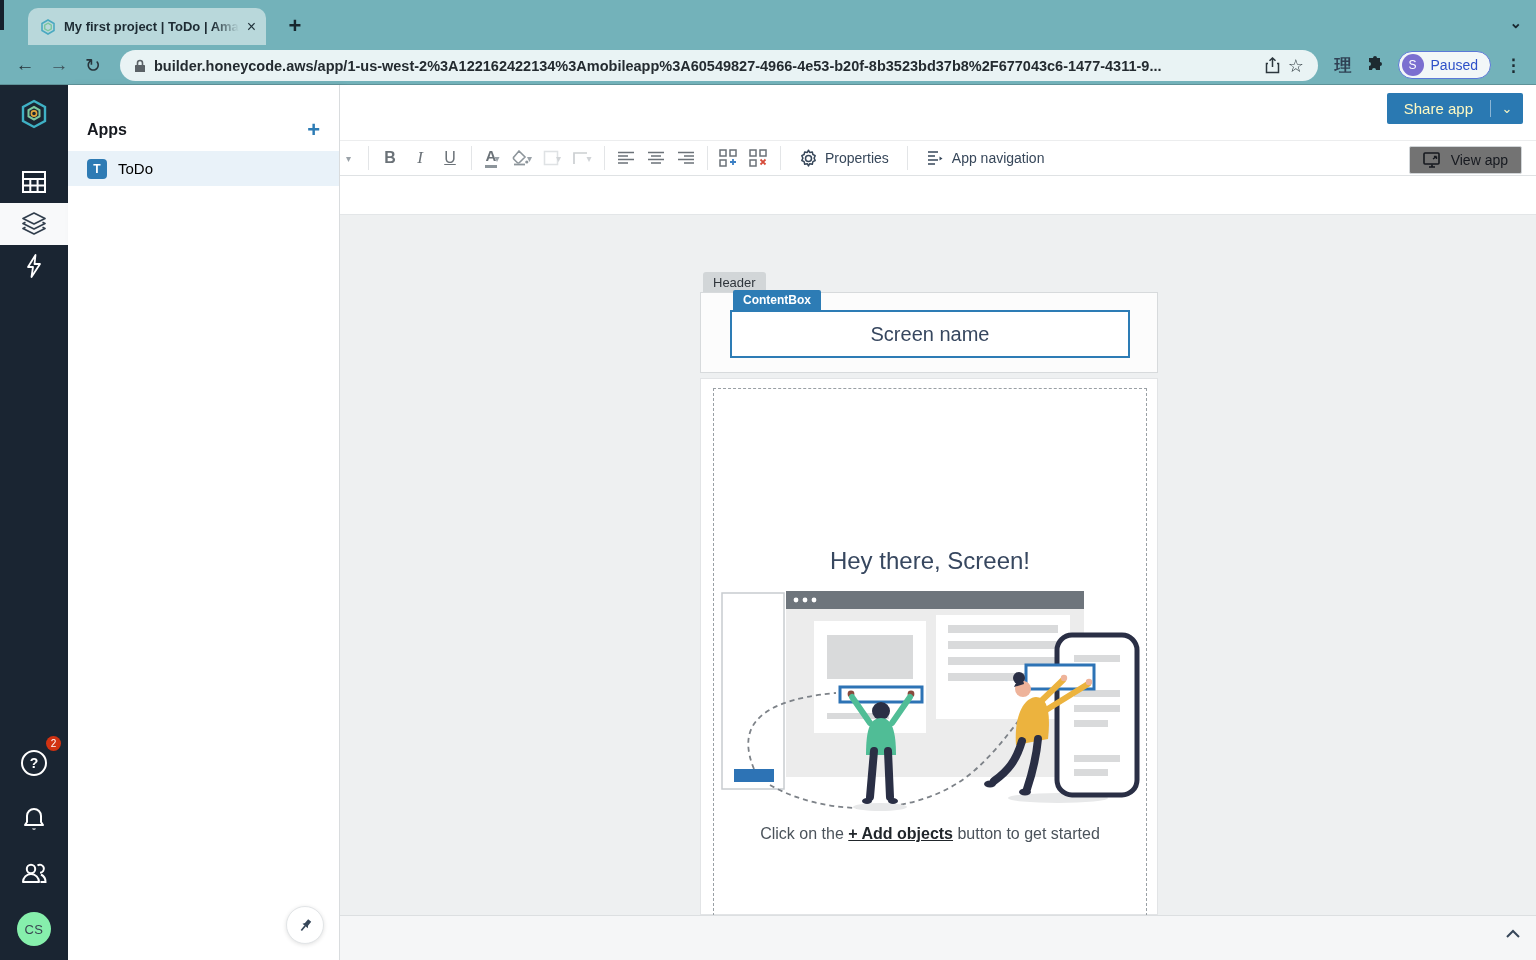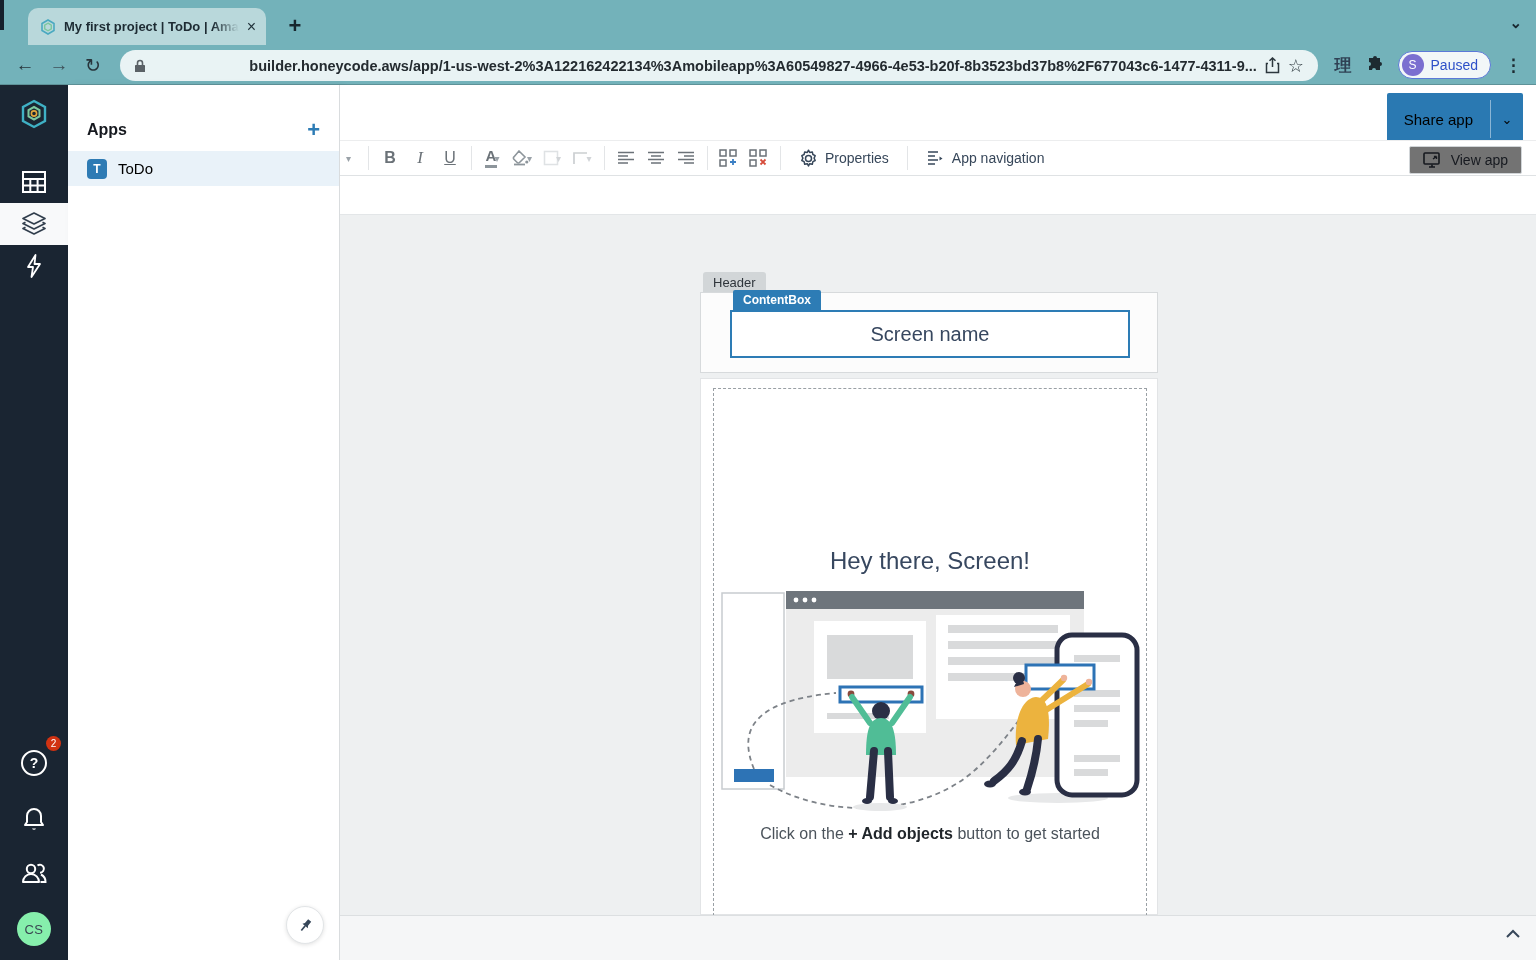--- a/index.html
+++ b/index.html
@@ -10,21 +10,21 @@
   .corner-notch { position:absolute; top:0; left:0; width:4px; height:30px; background:#15202c; }
   .tab { position:absolute; left:28px; top:8px; width:238px; height:37px; background:#b9d8db; border-radius:10px 10px 0 0; display:flex; align-items:center; padding:0 10px 0 12px; gap:8px; }
   .tab-title { flex:1; font-size:13px; font-weight:bold; color:#1d2b33; white-space:nowrap; overflow:hidden; -webkit-mask-image:linear-gradient(90deg,#000 85%,transparent); mask-image:linear-gradient(90deg,#000 85%,transparent); }
   .tab-close { font-size:16px; color:#21323a; cursor:pointer; line-height:1; }
   .new-tab { position:absolute; left:282px; top:13px; font-size:22px; font-weight:bold; color:#17272e; width:26px; text-align:center; }
   .tabs-chevron { position:absolute; right:14px; top:14px; color:#17272e; font-size:15px; font-weight:bold; }
   .navbar { position:absolute; top:45px; left:0; right:0; height:40px; display:flex; align-items:center; }
   .nav-ico { font-size:19px; color:#27343b; width:34px; text-align:center; }
   .nav-ico.fwd { color:#3e5058; }
   .url-pill { position:absolute; left:120px; top:50px; width:1198px; height:31px; background:#e9f3f4; border-radius:16px; display:flex; align-items:center; padding:0 14px; gap:8px; }
-  .url-text { flex:1; font-size:14.5px; font-weight:bold; color:#242b30; white-space:nowrap; overflow:hidden;text-align:right; }
+  .url-text { flex:1; font-size:14.5px; font-weight:bold; color:#242b30; white-space:nowrap; overflow:hidden; }
   .pill-ico { flex:none; color:#2c373d; }
   .star { font-size:18px; }
   .omni-right { position:absolute; right:0; top:45px; height:40px; display:flex; align-items:center; gap:14px; padding-right:14px; }
   .kanji { font-size:17px; font-weight:bold; color:#2f4154; }
   .paused-pill { display:flex; align-items:center; gap:7px; height:28px; border:1.5px solid #5b79d8; border-radius:15px; background:#f2f7f8; padding:0 12px 0 3px; }
   .paused-avatar { width:22px; height:22px; border-radius:50%; background:#7b6fd0; color:#fff; font-size:12px; display:flex; align-items:center; justify-content:center; }
   .paused-label { color:#2d50c8; font-size:14px; }
   .kebab { font-size:17px; font-weight:bold; color:#1d2a31; }
 
   
@@ -45,21 +45,21 @@
   .apps-title { font-size:16px; font-weight:bold; color:#16191f; }
   .apps-add { color:#2d7cb5; font-size:22px; font-weight:bold; line-height:1; cursor:pointer; }
   .app-item { height:35px; background:#e9f2f9; display:flex; align-items:center; gap:11px; padding-left:19px; cursor:pointer; }
   .app-badge { width:20px; height:20px; border-radius:4px; background:#2e7bb4; color:#fff; font-size:12px; font-weight:bold; display:flex; align-items:center; justify-content:center; }
   .app-name { color:#000000; font-size:15px; }
   .pin-btn { position:absolute; right:15px; bottom:16px; width:38px; height:38px; border-radius:50%; background:#fff; border:1px solid #e2e5e7; box-shadow:0 1px 4px rgba(0,0,0,.12); display:flex; align-items:center; justify-content:center; }
 
   
   .main { position:absolute; left:340px; top:85px; right:0; bottom:0; background:#fff; }
   .top-bar { position:relative; height:55px; background:#fff; }
-  .share-btn { position:absolute; right:13px; top:8px; height:52px; display:flex; border-radius:2px; overflow:hidden; background:#2a79b2; color:#000000; cursor:pointer; }
+  .share-btn { position:absolute; right:13px; top:8px; height:31px; display:flex; border-radius:2px; overflow:hidden; background:#2a79b2; color:#fef9c3; cursor:pointer; }
   .share-main { display:flex; align-items:center; padding:0 17px; font-size:15px; }
   .share-sep { width:1px; background:rgba(255,255,255,.45); margin:7px 0; }
   .share-caret { width:32px; display:flex; align-items:center; justify-content:center; font-size:13px; }
   .toolbar { position:relative; height:36px; background:#fff; border-top:1px solid #ecedee; border-bottom:1px solid #dfe2e4; display:flex; align-items:center; color:#6b7278; }
   .tb-sep { width:1px; height:24px; background:#e3e5e7; margin:0 6px; }
   .tb-item { display:flex; align-items:center; justify-content:center; min-width:30px; height:30px; cursor:pointer; }
   .tb-caret { font-size:10px; color:#9aa2a8; margin-left:-3px; margin-right:2px; }
   .tb-letter { font-size:16px; font-weight:bold; }
   .tb-letter.it { font-style:italic; font-family:"Liberation Serif",serif; font-weight:normal; font-size:17px; }
   .tb-letter.un { text-decoration:underline; font-weight:normal; }
@@ -74,21 +74,21 @@
   .hdr-tab { position:absolute; left:363px; top:57px; height:21px; background:#d2d6d8; color:#2f353b; font-size:13px; padding:3px 10px 0; border-radius:3px 3px 0 0; }
   .hdr-box { position:absolute; left:360px; top:77px; width:458px; height:81px; background:#fcfcfc; border:1px solid #d7dadc; }
   .cbx-tab { position:absolute; left:393px; top:75px; height:20px; background:#2d7cb5; color:#fff; font-size:12px; font-weight:bold; padding:3px 10px 0; border-radius:2px 2px 0 0; z-index:2; }
   .sn-box { position:absolute; left:390px; top:95px; width:400px; height:48px; background:#fff; border:2px solid #2d7cb5; display:flex; align-items:center; justify-content:center; z-index:2; }
   .sn-text { font-size:20px; color:#37475f; }
   .body-box { position:absolute; left:360px; top:163px; width:458px; height:537px; background:#fff; border:1px solid #e2e4e6; }
   .dashed { position:absolute; left:12px; right:10px; top:9px; bottom:-2px; border:1.5px dashed #9aa0a5; }
   .greeting { margin-top:158px; text-align:center; font-size:24px; color:#37475f; }
   .illus { display:block; margin:10px auto 0; }
   .caption { text-align:center; font-size:16px; color:#4b535b; margin-top:14px; }
-  .caption b { color:#21262b; }
+  .caption b { color:#21262b;text-decoration:underline; }
 
   .bottom-bar { position:absolute; left:0; right:0; bottom:0; height:45px; background:#f5f6f7; border-top:1px solid #dcdfe1; }
   .bb-chevron { position:absolute; right:16px; top:13px; color:#37475a; }
 
   svg { display:block; }
 </style>
 </head>
 <body>
 
 <div class="chrome">

